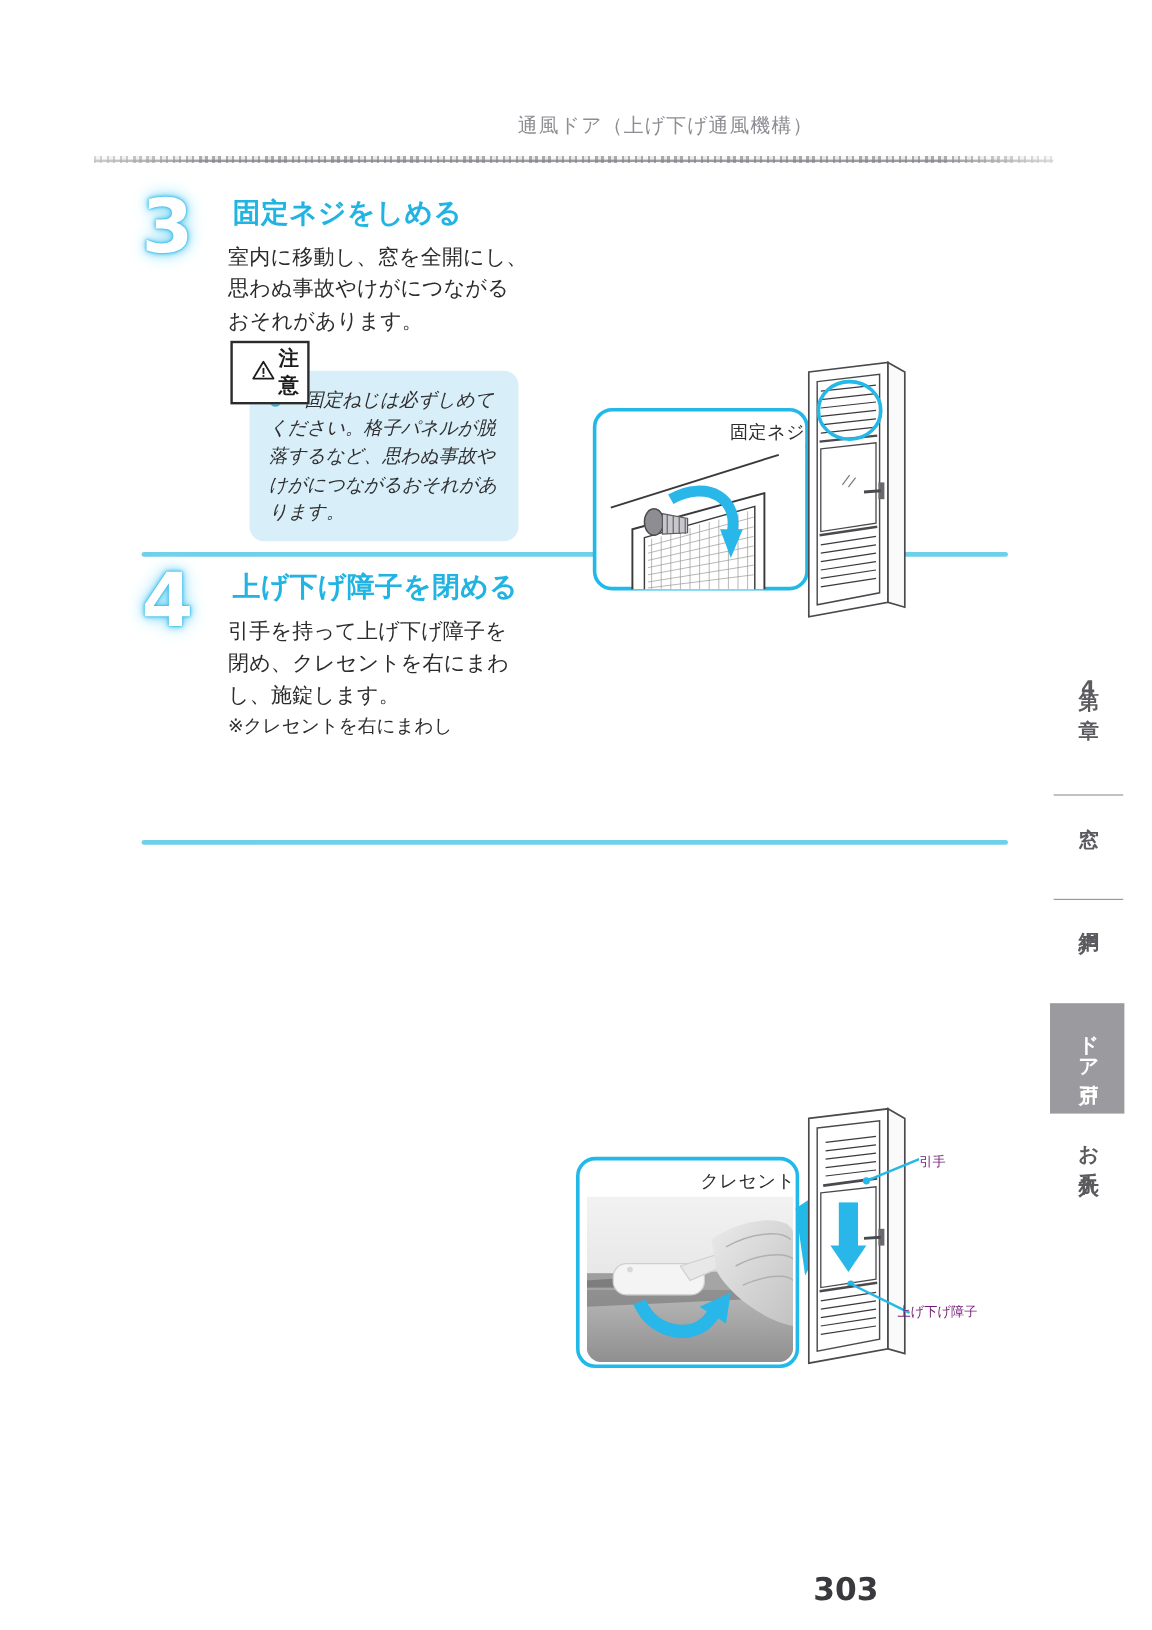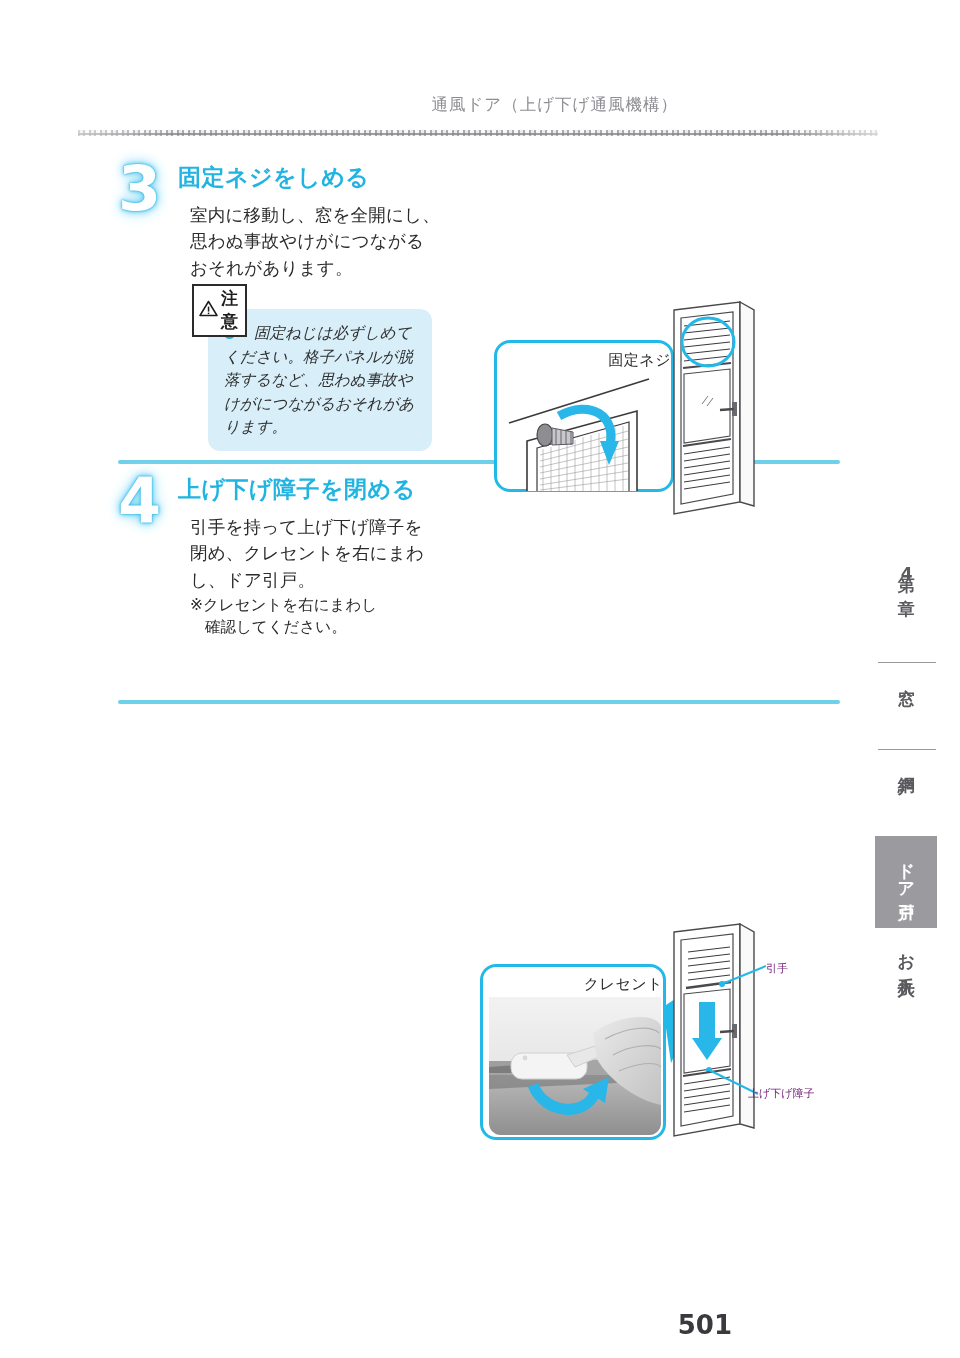--- a/index.html
+++ b/index.html
@@ -50,39 +50,39 @@
   .step-num {
     position: absolute; left: 118px; top: 4px;
     font-size: 62px; font-weight: bold; line-height: 1;
     color: #ffffff;
     text-shadow:
       0 0 1px #29b6e8, 0 0 2px #29b6e8, 0 0 4px #4cc6ef,
       0 0 8px #7fd8f4, 0 0 14px #aee6f8, 0 0 20px #d6f2fc;
     font-family: "DejaVu Sans", "Liberation Sans", sans-serif;
   }
   .step-title {
-    position: absolute; left: 178px; top: 8px;
+    position: absolute; left: 194px; top: 8px;
     font-size: 23px; font-weight: bold; color: #21b4e2;
     letter-spacing: .5px; white-space: nowrap;
   }
   .step-body {
     position: absolute; left: 190px; top: 48px;
     font-size: 17.5px; line-height: 1.5; color: #2b2b2b;
     width: 250px; letter-spacing: .2px;
   }
   .step-note {
     position: absolute; left: 190px; top: 128px;
     font-size: 15.5px; line-height: 1.45; color: #2b2b2b; width: 255px;
   }
   .step-note .ind { display: block; padding-left: 15px; }
 
   
   .caution-badge {
     position: absolute; left: 192px; top: 130px;
-    border: 2px solid #2b2b2b; padding: 1px 7px 2px 5px;
+    border: 2px solid #2b2b2b; padding: 1px 7px 2px 16px;
     display: flex; align-items: center; gap: 3px;
     background: #fff; z-index: 3;
   }
   .caution-badge .tri { display:block; }
   .caution-badge .txt { font-size: 17px; font-weight: bold; color:#1c1c1c; }
 
   .caution-box {
     position: absolute; left: 208px; top: 155px;
     width: 224px; height: 142px;
     background: #d8eef9; border-radius: 12px; z-index: 2;
@@ -258,24 +258,23 @@
           <line x1="22" y1="193" x2="68" y2="186"></line>
       </g>
 
       <ellipse cx="46" cy="46" rx="26" ry="24" fill="none" stroke="#22b9e8" stroke-width="3"></ellipse>
     </svg>
   </div>
 
   <div class="step" id="step4">
     <div class="step-num">4</div>
     <div class="step-title">上げ下げ障子を閉める</div>
-    <div class="step-body">引手を持って上げ下げ障子を閉め、クレセントを右にまわし、ドア引戸。</div>
+    <div class="step-body">引手を持って上げ下げ障子を閉め、クレセントを右にまわし、施錠します。</div>
     <div class="step-note">
       <span>※クレセントを右にまわし</span>
-      <span class="ind">確認してください。</span>
     </div>
 
     <div class="callout" id="callout4">
       <div class="callout-label">クレセント</div>
       <div class="photo-wrap">
         <svg width="172" height="138" viewBox="0 0 172 138">
           <defs>
             <linearGradient id="bgTop" x1="0" y1="0" x2="0" y2="1">
               <stop offset="0%" stop-color="#f2f2f2"></stop>
                 <stop offset="100%" stop-color="#dcdcdc"></stop>
@@ -371,14 +370,14 @@
   </div>
 
   <div class="idx-active" style="top: 822px; height: 92px; padding-top: 14px;">
     <div class="idx-label" style="letter-spacing:1px;">ドア引戸</div>
   </div>
 
   <div class="idx" style="top: 928px; height: 90px;">
     <div class="idx-label">お手入れ</div>
   </div>
 
-  <div class="pageno">501</div>
+  <div class="pageno">303</div>
 </div>
 
 </body></html>

